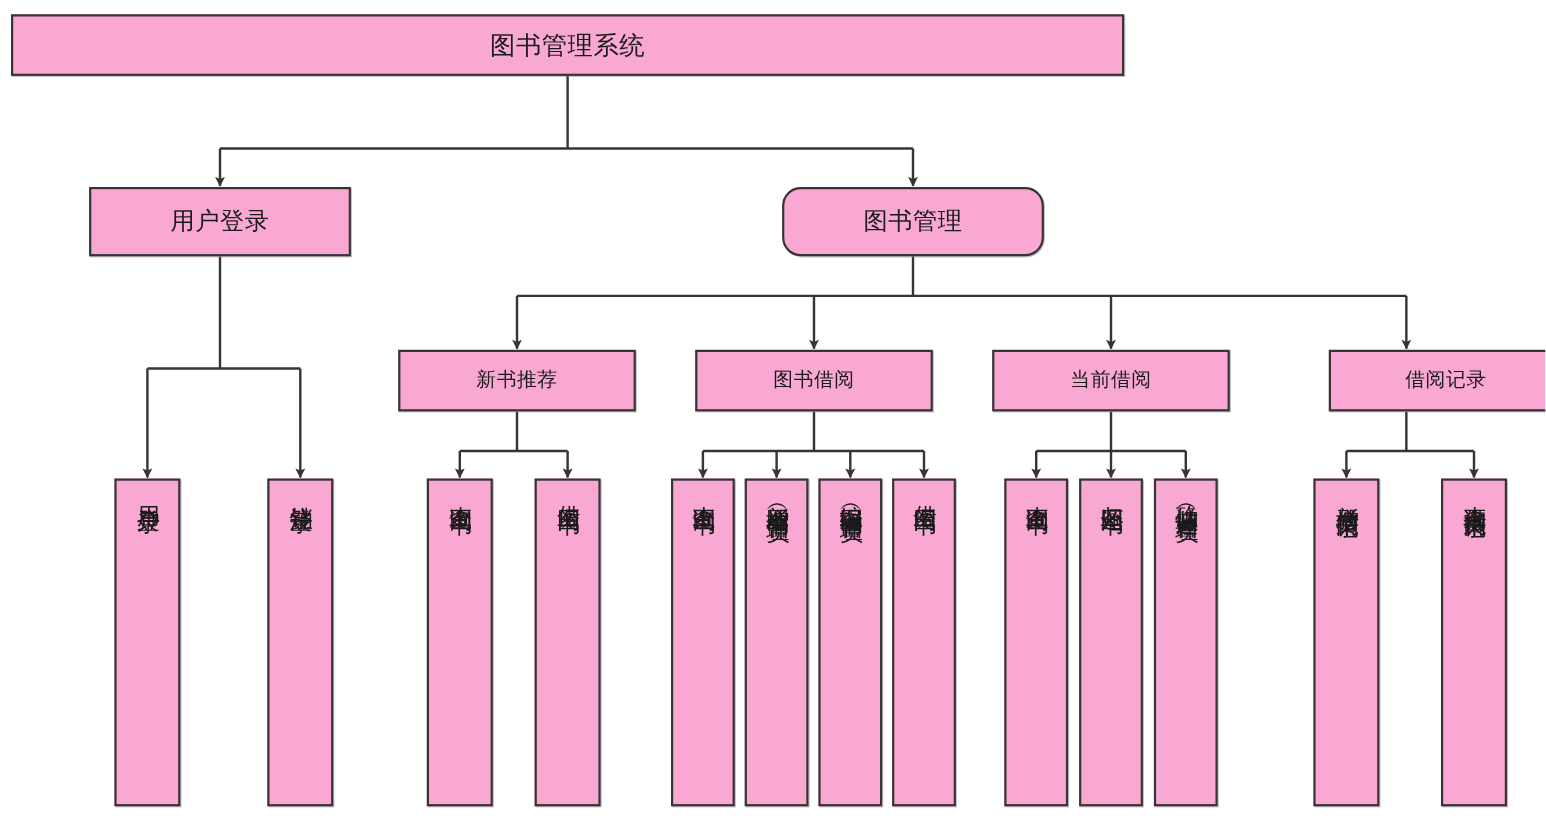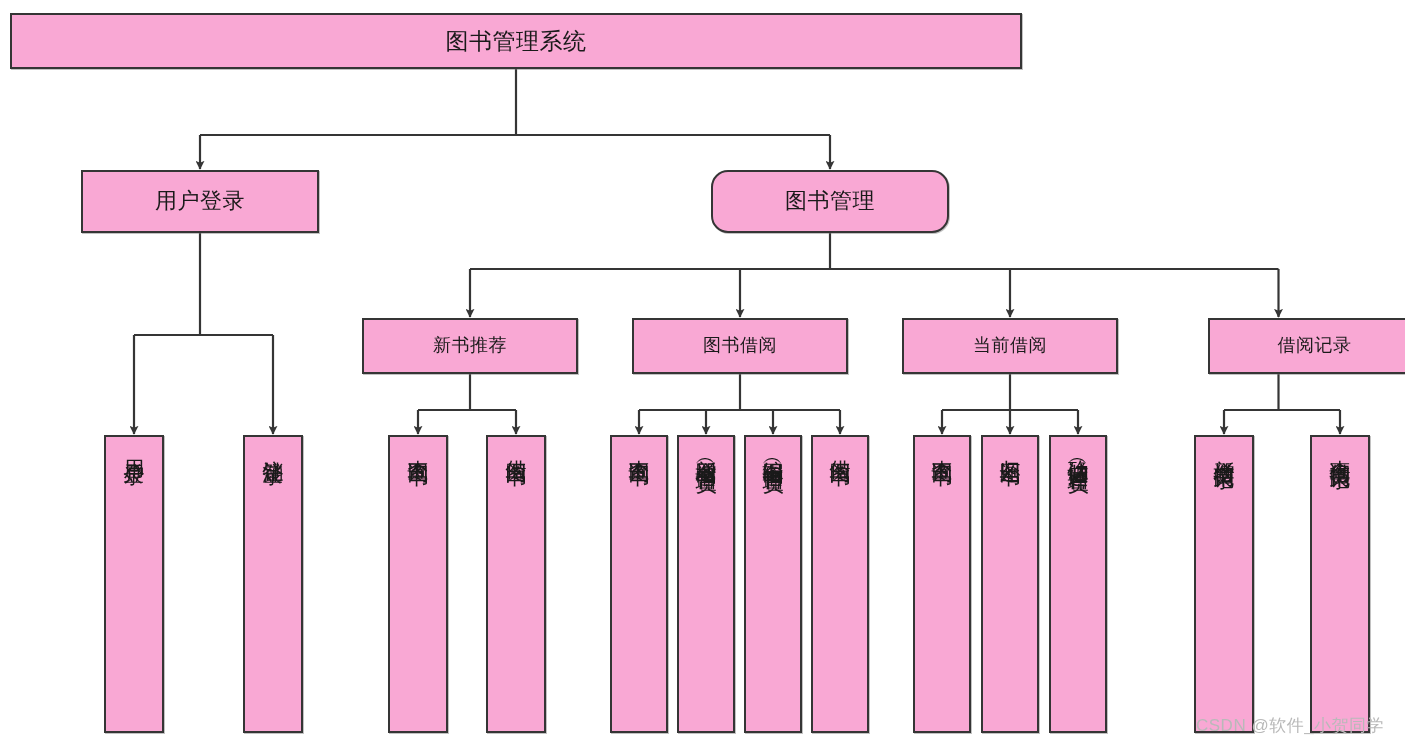--- a/index.html
+++ b/index.html
@@ -171,14 +171,13 @@
         <span class="label">确认归还（管理员）</span>
       </div>
       <div class="node leaf vertical" style="left: 1194px; top: 435px; width: 60px; height: 298px;">
         <span class="label">新增借阅记录</span>
       </div>
       <div class="node leaf vertical" style="left: 1310px; top: 435px; width: 60px; height: 298px;">
         <span class="label">查询借阅记录</span>
       </div>
     </div>
 
-  <div class="watermark" style="left: 1196px; top: 714px; color: rgb(185, 185, 185);">CSDN @软件_小贺同学</div>
 </div>
 
 </body></html>

